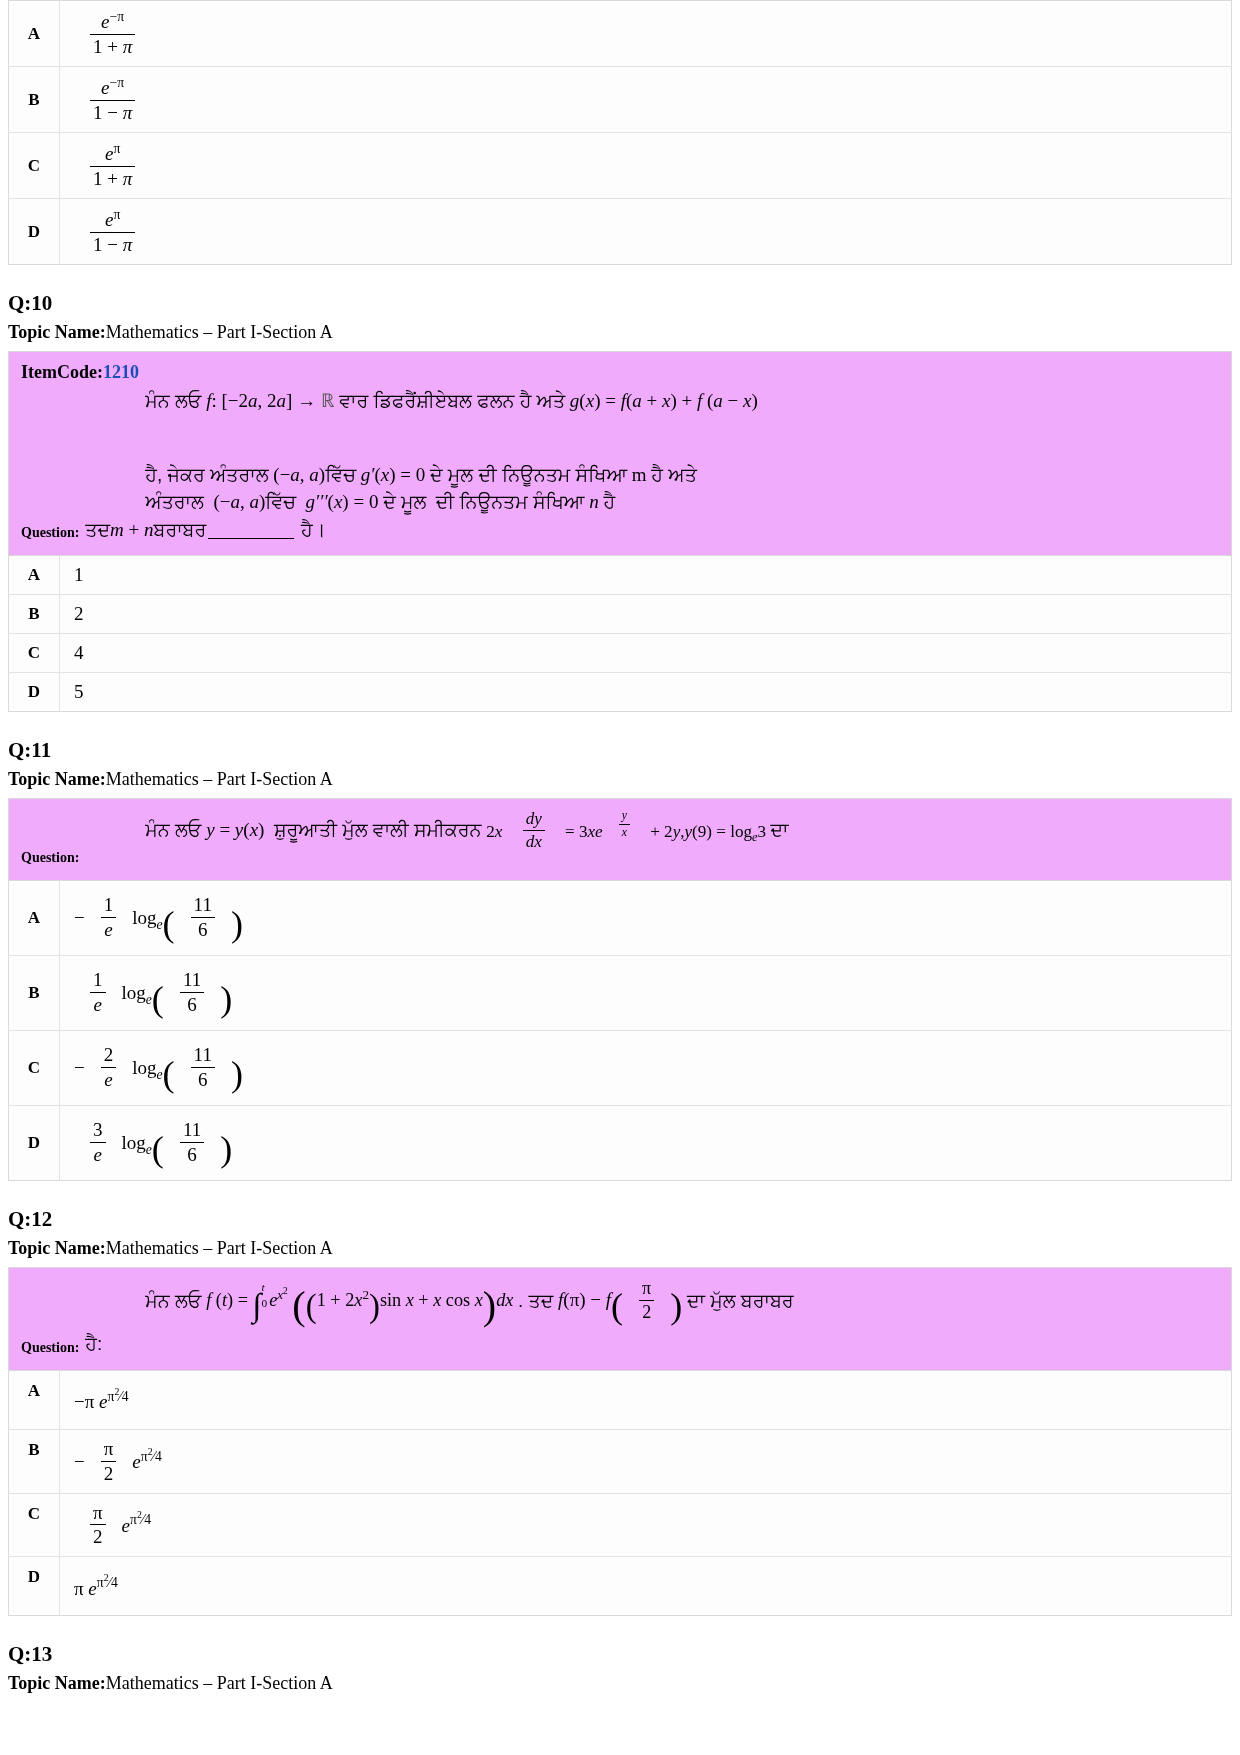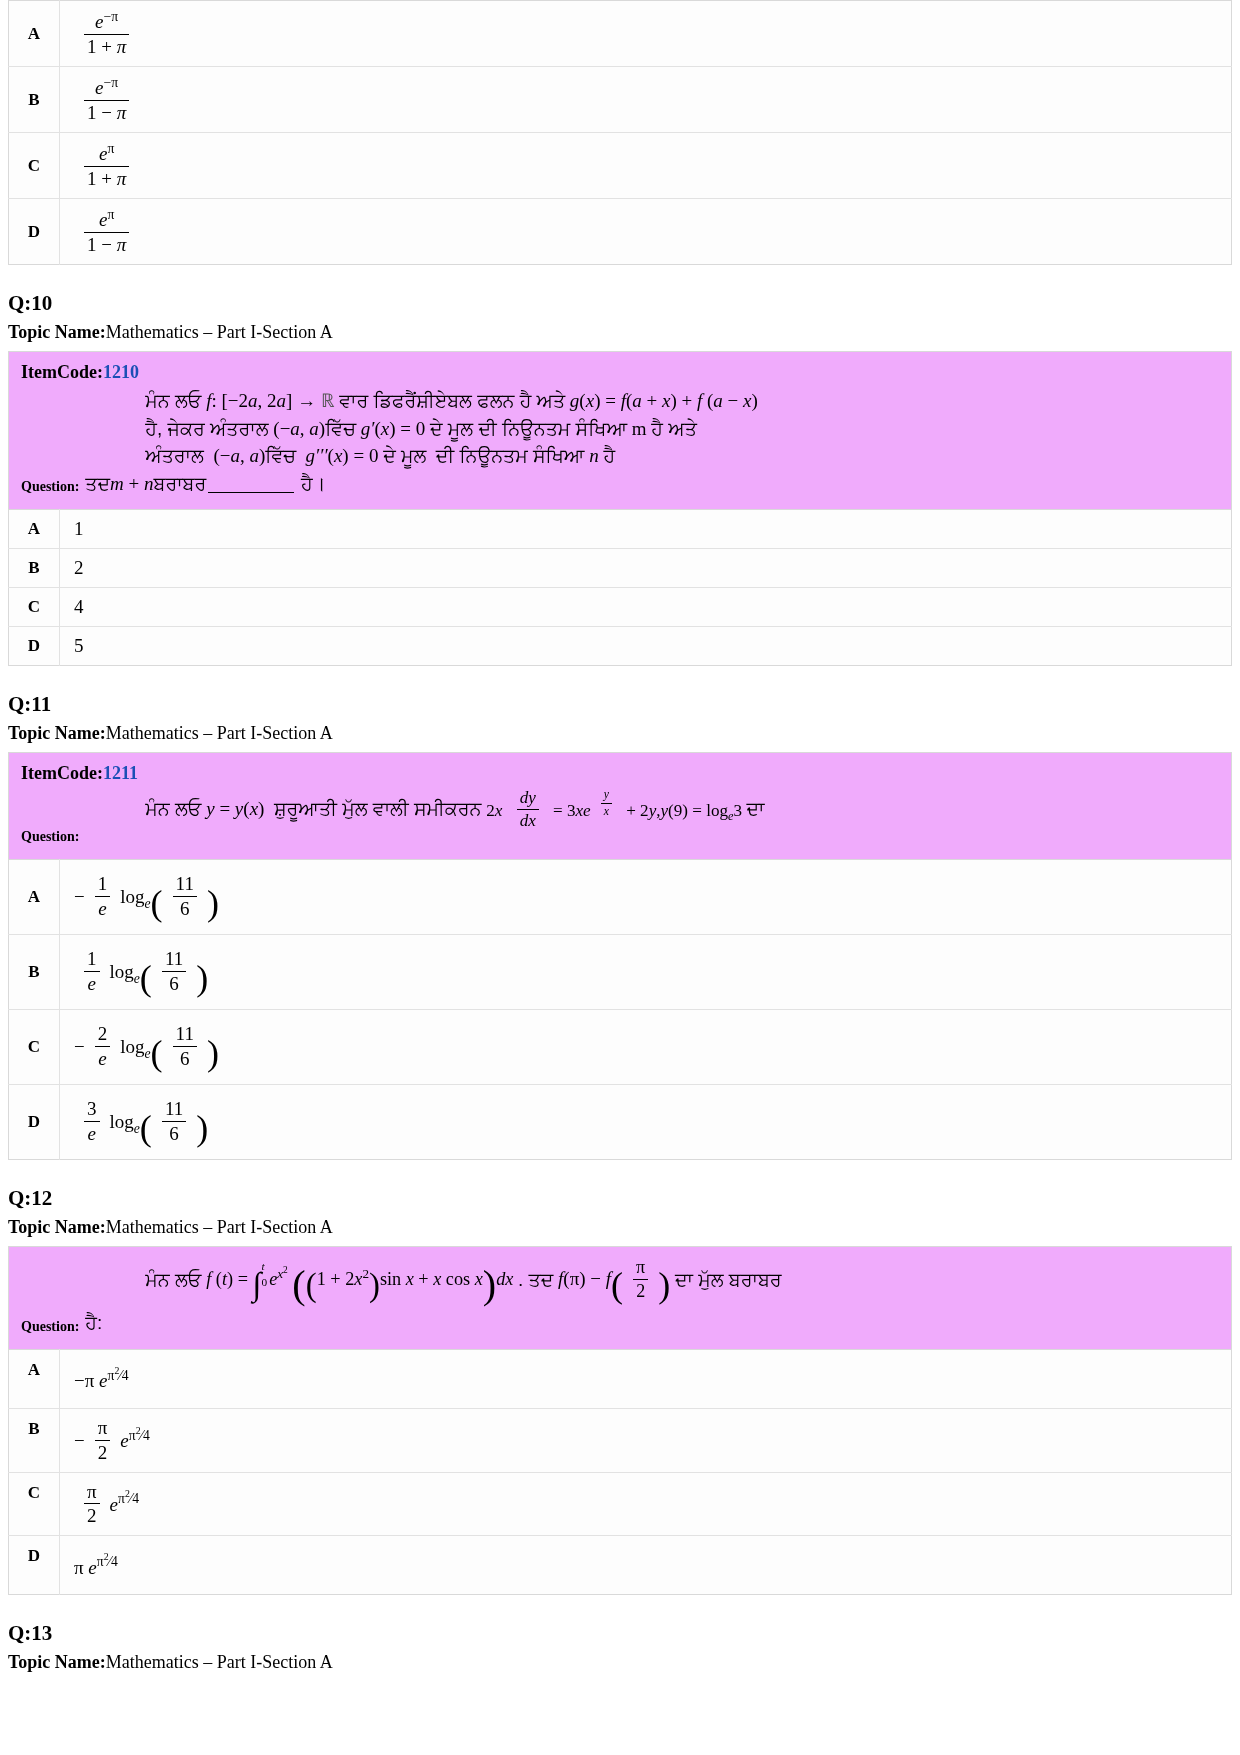--- a/index.html
+++ b/index.html
@@ -98,21 +98,21 @@
   }
 
   
   .mi { font-family: "Liberation Serif", serif; font-style: italic; }
   .mn { font-family: "Liberation Serif", serif; font-style: normal; }
   .punj { font-family: "Liberation Sans", sans-serif; font-size: 19px; }
   .frac {
     display: inline-block;
     vertical-align: -0.62em;
     text-align: center;
-    margin: 0 10px;
+    margin: 0 16px;
     line-height: 1.15;
   }
   .frac .num {
     display: block;
     border-bottom: 1px solid #000;
     padding: 0 3px 1px 3px;
   }
   .frac .den {
     display: block;
     padding: 1px 3px 0 3px;
@@ -208,21 +208,21 @@
   <div class="item-box">
     <div class="itemcode">
       <span>ItemCode:</span><span class="code">1210</span>
     </div>
     <div class="qrow">
       <div class="qlabel">Question:</div>
       <div class="qbody">
         <div style="padding-left:60px;">
           <span class="punj">ਮੰਨ ਲਓ</span> <span class="mi">f</span><span class="mn">: [−2</span><span class="mi">a</span><span class="mn">, 2</span><span class="mi">a</span><span class="mn">] → </span><span class="mn" style="color:#555;">ℝ</span> <span class="punj">ਵਾਰ ਡਿਫਰੈਂਸ਼ੀਏਬਲ ਫਲਨ ਹੈ ਅਤੇ</span> <span class="mi">g</span><span class="mn">(</span><span class="mi">x</span><span class="mn">) = </span><span class="mi">f</span><span class="mn">(</span><span class="mi">a</span><span class="mn"> + </span><span class="mi">x</span><span class="mn">) + </span><span class="mi">f</span><span class="mn"> (</span><span class="mi">a</span><span class="mn"> − </span><span class="mi">x</span><span class="mn">)</span>
         </div>
-        <div style="padding-left:60px;">
+        <div style="padding-left:60px;margin-top:46px;">
           <span class="punj">ਹੈ, ਜੇਕਰ ਅੰਤਰਾਲ</span> <span class="mn">(−</span><span class="mi">a</span><span class="mn">, </span><span class="mi">a</span><span class="mn">)</span><span class="punj">ਵਿੱਚ</span> <span class="mi">g′</span><span class="mn">(</span><span class="mi">x</span><span class="mn">) = 0</span> <span class="punj">ਦੇ ਮੂਲ ਦੀ ਨਿਊਨਤਮ ਸੰਖਿਆ</span> <span class="mn">m</span> <span class="punj">ਹੈ ਅਤੇ</span>
         </div>
         <div style="padding-left:60px;">
           <span class="punj">ਅੰਤਰਾਲ</span>&nbsp; <span class="mn">(−</span><span class="mi">a</span><span class="mn">, </span><span class="mi">a</span><span class="mn">)</span><span class="punj">ਵਿੱਚ</span>&nbsp; <span class="mi">g′′′</span><span class="mn">(</span><span class="mi">x</span><span class="mn">) = 0</span> <span class="punj">ਦੇ ਮੂਲ</span>&nbsp; <span class="punj">ਦੀ ਨਿਊਨਤਮ ਸੰਖਿਆ</span> <span class="mi">n</span> <span class="punj">ਹੈ</span>
         </div>
         <div>
           <span class="punj">ਤਦ</span><span class="mi">m</span><span class="mn"> + </span><span class="mi">n</span><span class="punj">ਬਰਾਬਰ</span><span class="blank-line"></span> <span class="punj">ਹੈ।</span>
         </div>
       </div>
     </div>
@@ -250,23 +250,20 @@
   </table>
 
   <div class="q-head">
     <span class="qnum">Q:</span><span>11</span>
   </div>
   <div class="topic-line">
     <span class="lbl">Topic Name:</span><span class="val">Mathematics – Part I-Section A</span>
   </div>
 
   <div class="item-box">
-    <div class="itemcode">
-      <span>ItemCode:</span><span class="code">1211</span>
-    </div>
     <div class="qrow">
       <div class="qlabel">Question:</div>
       <div class="qbody">
         <div style="padding-left:60px; margin-bottom:16px;">
           <span class="punj">ਮੰਨ ਲਓ</span> <span class="mi">y</span><span class="mn"> = </span><span class="mi">y</span><span class="mn">(</span><span class="mi">x</span><span class="mn">)</span>&nbsp; <span class="punj">ਸ਼ੁਰੂਆਤੀ ਮੁੱਲ ਵਾਲੀ ਸਮੀਕਰਨ</span>
           <span style="font-size:0.9em;">
             <span class="mn">2</span><span class="mi">x</span>
             <span class="frac"><span class="num"><span class="mi">dy</span></span><span class="den"><span class="mi">dx</span></span></span>
             <span class="mn">=&nbsp;3</span><span class="mi">xe</span><sup class="e"><span class="frac small" style="vertical-align:-0.5em;"><span class="num"><span class="mi">y</span></span><span class="den"><span class="mi">x</span></span></span></sup>
             <span class="mn">+&nbsp;2</span><span class="mi">y</span><span class="mn">,</span><span class="mi">y</span><span class="mn">(9) = log</span><sub class="e"><span class="mi">e</span></sub><span class="mn">3</span>

